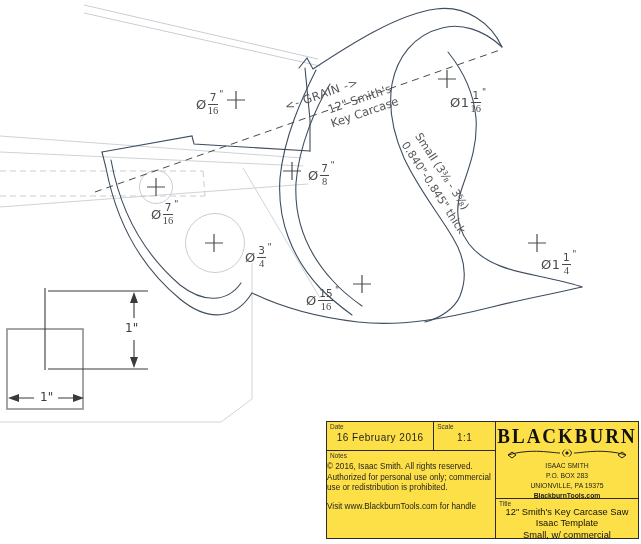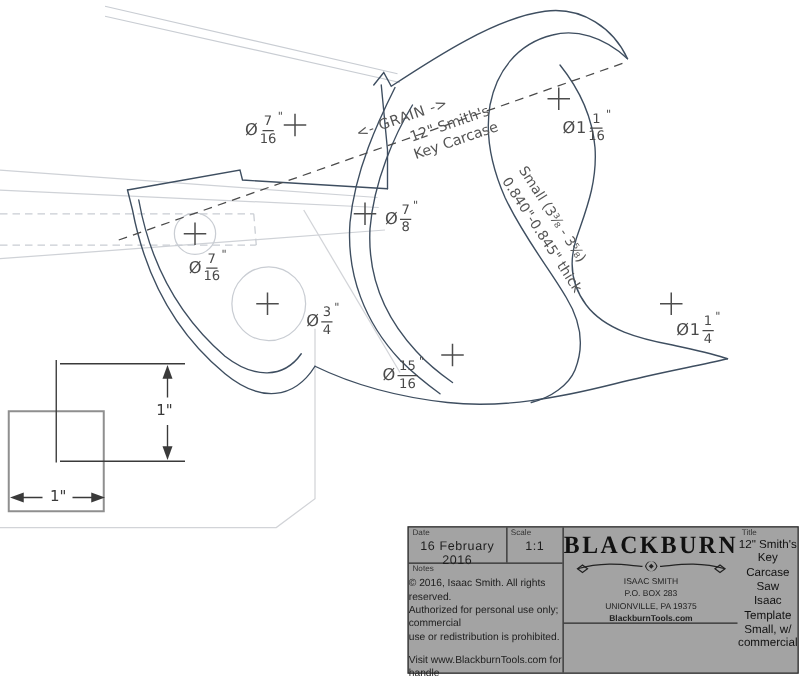--- a/index.html
+++ b/index.html
@@ -5,44 +5,44 @@
   html,body{margin:0;padding:0;background:#fff;}
   .canvas{position:relative;width:641px;height:544px;background:#ffffff;overflow:hidden;
           font-family:"DejaVu Sans",sans-serif;}
   svg.draw{position:absolute;left:0;top:0;}
   
   .dim{position:absolute;display:flex;align-items:center;color:#4a4a4a;font-size:13px;
        line-height:1;white-space:nowrap;}
   .dim .pre{margin-right:1px;letter-spacing:0.5px;}
   .frac{display:inline-flex;flex-direction:column;align-items:center;line-height:1;font-size:10.5px;}
   .frac .num{border-bottom:1px solid #4a4a4a;padding:0 1.5px 1px;}
-  .frac .den{padding-top:1px;}
+  .frac .den{padding-top:1px;font-family:Liberation Serif, serif;}
   .dim .suf{font-size:9px;align-self:flex-start;margin-top:-2px;margin-left:1px;}
   
   .rot{position:absolute;transform-origin:0 0;white-space:nowrap;color:#555;}
   .grain{font-size:11.5px;letter-spacing:0.5px;}
   .model{font-size:11.5px;}
   .sizenote{font-size:11px;line-height:1.45;}
   
   .reflabel{position:absolute;font-size:12px;color:#3a3a3a;}
   
   .tblock{position:absolute;left:326px;top:421px;width:311px;height:116px;
-          border:1.5px solid #2b2b2b;display:flex;background:#a3a3a3;color:#1e1e1e;
+          border:1.5px solid #2b2b2b;display:flex;background:#fde047;color:#1e1e1e;
           font-family:"Liberation Sans","DejaVu Sans",sans-serif;}
   .tb-left{width:168px;border-right:1px solid #2b2b2b;display:flex;flex-direction:column;}
   .tb-row1{height:28px;border-bottom:1px solid #2b2b2b;display:flex;}
   .cell{position:relative;}
   .cell-label{position:absolute;left:3px;top:1px;font-size:6.5px;color:#333;}
   .date-cell{flex:1.75;border-right:1px solid #2b2b2b;}
   .scale-cell{flex:1;}
   .cell-value{text-align:center;padding-top:10px;font-size:10px;letter-spacing:0.5px;}
   .tb-notes{flex:1;position:relative;}
   .notes-body{padding-top:11px;text-align:left;font-size:8.2px;line-height:1.3;color:#222;}
   .notes-gap{height:8px;}
-  .tb-right{flex:1;display:flex;flex-direction:row;}
+  .tb-right{flex:1;display:flex;flex-direction:column;}
   .tb-brand{height:77px;border-bottom:1px solid #2b2b2b;text-align:center;padding-top:4px;box-sizing:border-box;}
   .brand-name{font-family:"Liberation Serif","DejaVu Serif",serif;font-weight:bold;font-size:19px;
               letter-spacing:2px;transform:scaleY(1.05);color:#111;}
   .flourish{display:block;margin:-1px auto 1px;}
   .addr{font-size:6.8px;line-height:1.45;color:#222;}
   .addr-bold{font-weight:bold;}
   .tb-title{flex:1;position:relative;}
   .title-lines{padding-top:8px;text-align:center;font-size:9.3px;line-height:1.22;color:#111;}
 </style>
 </head>

